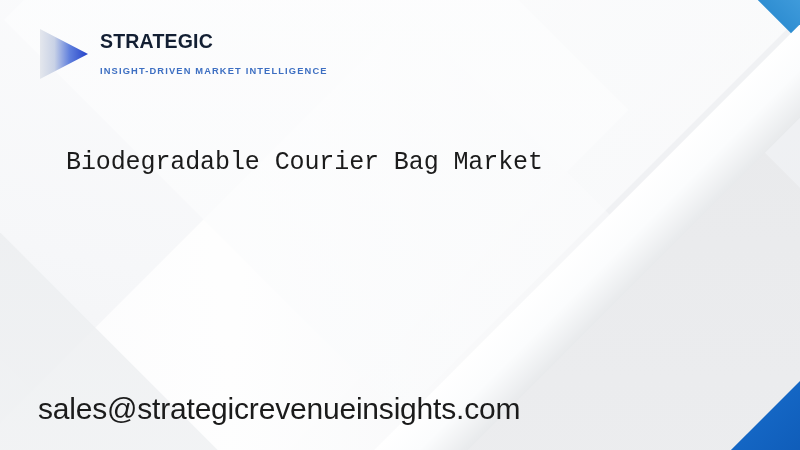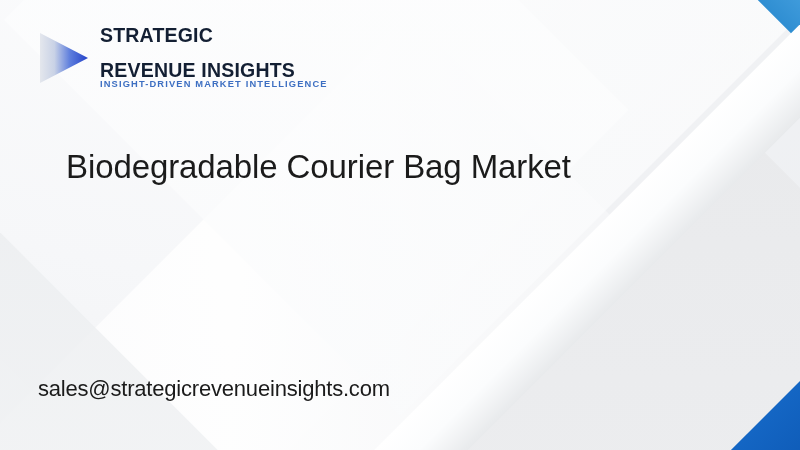--- a/index.html
+++ b/index.html
@@ -177,33 +177,33 @@
     font-family: "Liberation Sans", sans-serif;
     white-space: nowrap;
   }
 
   
   .headline {
     position: absolute;
     left: 66px;
     top: 148px;
     width: 600px;
-    font-size: 33px;
+    font-size: 25px;
     color: #1b1b1b;
     font-weight: normal;
     letter-spacing: -0.1px;
-    font-family: Liberation Sans, sans-serif;
+    font-family: Liberation Mono, monospace;
   }
 
   
   .contact {
     position: absolute;
     left: 38px;
-    top: 376px;
-    font-size: 22px;
+    top: 392px;
+    font-size: 30px;
     color: #1b1b1b;
     letter-spacing: -0.2px;
     font-family: "Liberation Sans", sans-serif;
   }
 </style>
 </head>
 <body>
 
 <div id="slide">
 
@@ -235,21 +235,20 @@
           <stop offset="0%" stop-color="#e4e7ed"></stop>
           <stop offset="30%" stop-color="#c9d2e6"></stop>
           <stop offset="62%" stop-color="#5f7fdd"></stop>
           <stop offset="100%" stop-color="#2442c9"></stop>
         </linearGradient>
       </defs>
       <path d="M2 3 L2 53 L50 28 Z" fill="url(#chevGrad)"></path>
     </svg>
     <div class="logo-text">
       <div class="logo-line1">STRATEGIC</div>
-      <div class="logo-line2">REVENUE INSIGHTS</div>
       <div class="logo-tagline">INSIGHT-DRIVEN MARKET INTELLIGENCE</div>
     </div>
   </div>
 
   <div class="headline">Biodegradable Courier Bag Market</div>
 
   <div class="contact">sales@strategicrevenueinsights.com</div>
 
 </div>
 

